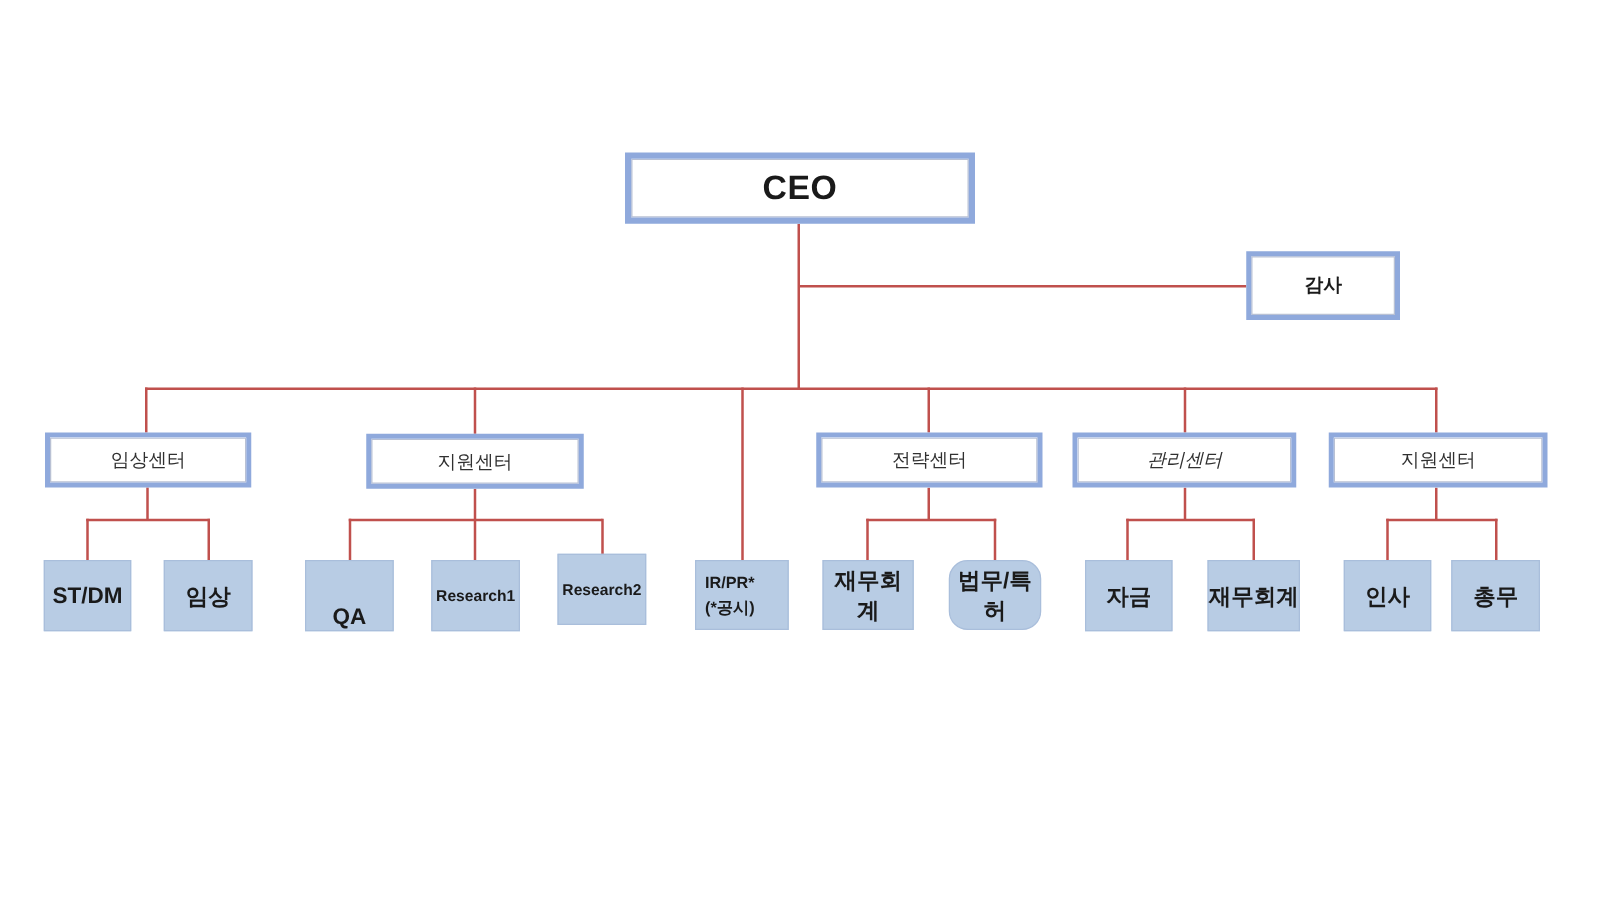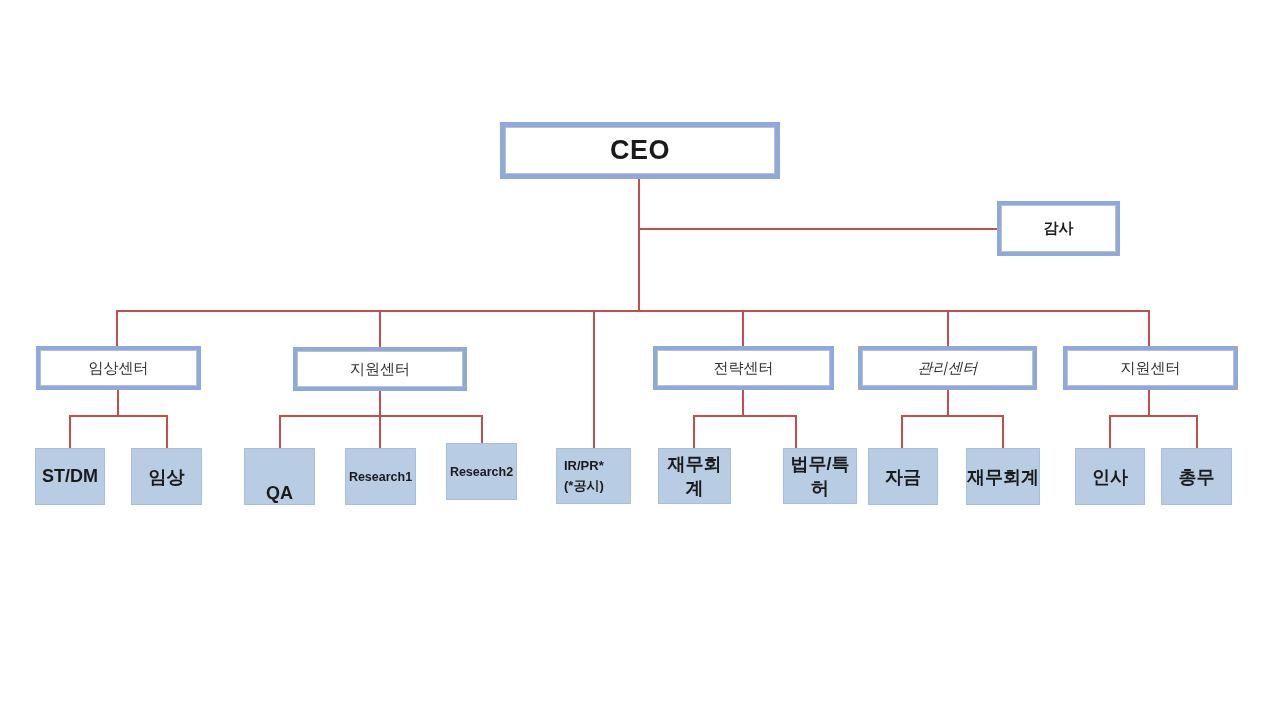--- a/index.html
+++ b/index.html
@@ -161,21 +161,21 @@
   </div>
 
   <div class="leaf two-line" style="left:556px; top:448px; width:75px; height:56px;">
     <span>IR/PR*</span>
     <span>(*공시)</span>
   </div>
 
   <div class="leaf" style="left:658px; top:448px; width:73px; height:56px;">
     <span>재무회계</span>
   </div>
-  <div class="leaf" style="left:783px; top:448px; width:74px; height:56px;">
+  <div class="leaf" style="left:759px; top:448px; width:74px; height:56px;border-radius:15px;">
     <span>법무/특허</span>
   </div>
 
   <div class="leaf" style="left:868px; top:448px; width:70px; height:57px;">
     <span>자금</span>
   </div>
   <div class="leaf" style="left:966px; top:448px; width:74px; height:57px;">
     <span>재무회계</span>
   </div>
 

